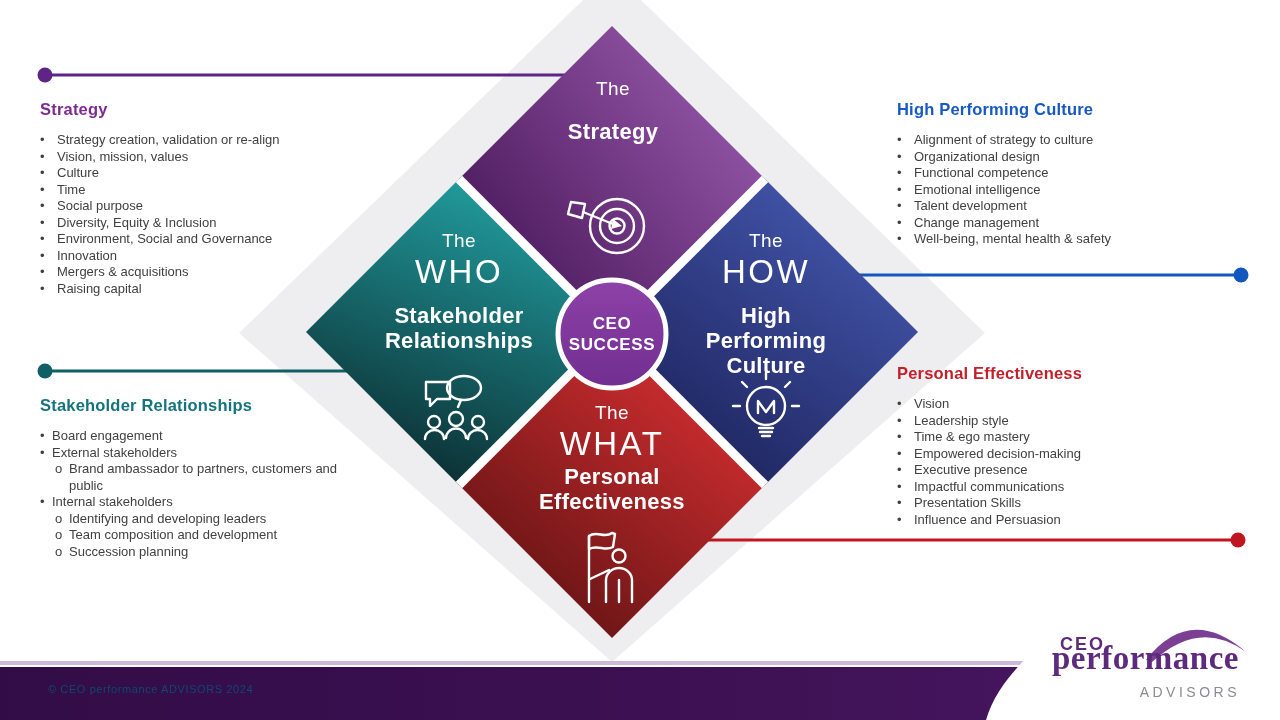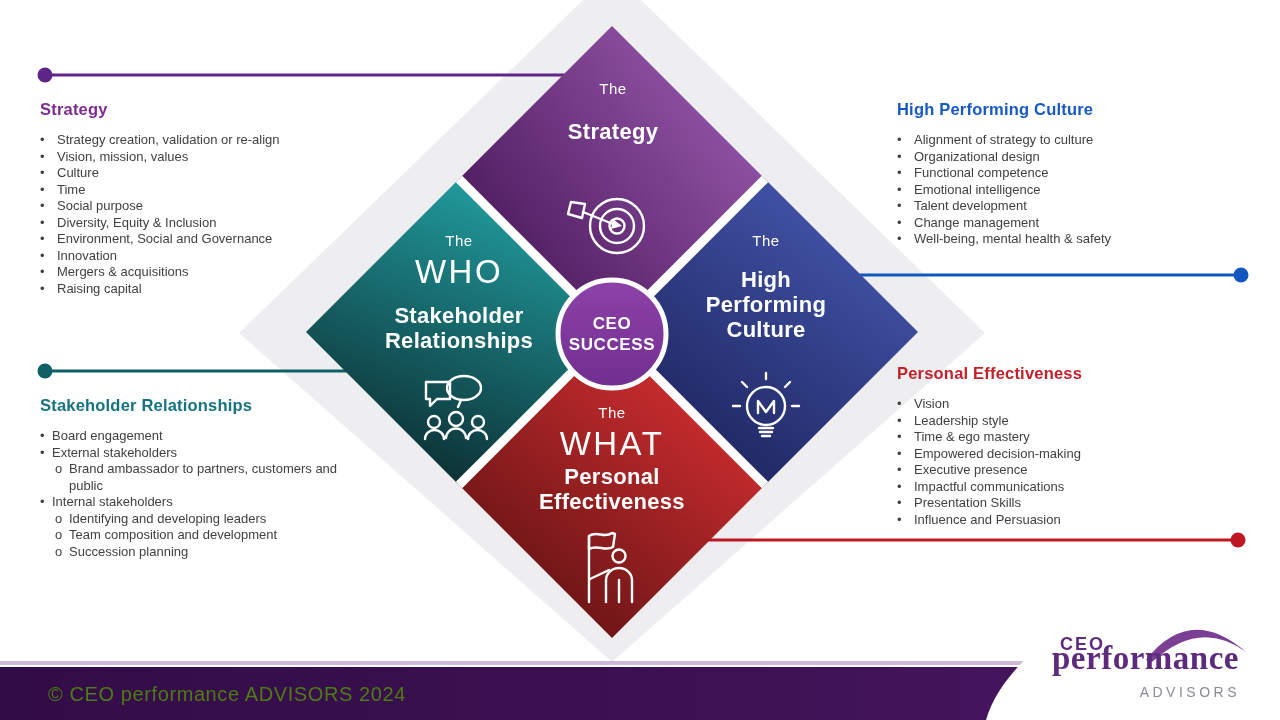--- a/index.html
+++ b/index.html
@@ -17,32 +17,32 @@
   .c-red{color:#c2202a}
   .plist{font-size:13px;color:#414141}
   .li{display:flex;line-height:16.5px}
   .li .bullet{flex:0 0 17px;color:#414141}
   .sr .li .bullet{flex:0 0 12px}
   .li.l2{margin-left:15px}
   .li.l2 .bullet{flex:0 0 14px}
   .li-text{flex:1}
   
   .dlabel{position:absolute;transform:translateX(-50%);color:#fff;text-align:center;z-index:2;width:300px}
-  .dthe{font-size:15px;font-weight:300;line-height:26px;letter-spacing:.5px}
+  .dthe{font-size:19px;font-weight:300;line-height:26px;letter-spacing:.5px}
   .dword{font-size:33px;font-weight:300;line-height:36px;letter-spacing:2.5px}
   .dsub{font-size:22px;font-weight:700;line-height:25px;white-space:pre-line;letter-spacing:.3px;margin-top:13px}
   .center-label{position:absolute;left:612px;top:334px;transform:translate(-50%,-50%);
     color:#fff;font-weight:700;font-size:17px;line-height:21px;text-align:center;
     letter-spacing:.6px;white-space:pre-line;z-index:2}
   
   .strip{position:absolute;left:0;top:661px;width:1032px;height:4px;background:#ccb9da;z-index:1}
   .bar{position:absolute;left:0;top:667px;width:1280px;height:53px;z-index:1;
     background:linear-gradient(90deg,#320c47 0%,#3d1153 55%,#4b1765 100%)}
-  .copyright{position:absolute;left:48px;top:683px;z-index:2;color:#4d7c0f;
-    font-size:20px;letter-spacing:.6px}
+  .copyright{position:absolute;left:48px;top:683px;z-index:2;color:#0c4a6e;
+    font-size:11px;letter-spacing:.6px}
   .curve-svg{position:absolute;left:980px;top:650px;z-index:2}
   .logo{position:absolute;z-index:4;color:#5d2a7e}
   .logo-ceo{left:1060px;top:634px;font-size:18px;font-weight:800;letter-spacing:2px}
   .logo-main{left:1052px;top:640px;font-size:33px;font-weight:700;
     font-family:Liberation Serif, serif;letter-spacing:.5px}
   .logo-sub{left:1128px;top:684px;width:112px;text-align:right;font-size:14px;
     letter-spacing:3.5px;color:#8b8b96;font-weight:400}
   .arc-svg{position:absolute;left:1142px;top:612px;z-index:3}
 </style>
 </head>
@@ -155,20 +155,21 @@
   <div class="dsub" style="margin-top:17px">Strategy</div>
 </div>
 <div class="dlabel" style="left:459px;top:228px">
   <div class="dthe">The</div>
   <div class="dword">WHO</div>
   <div class="dsub">Stakeholder
 Relationships</div>
 </div>
 <div class="dlabel" style="left:766px;top:228px">
   <div class="dthe">The</div>
+  <div class="dword">HOW</div>
   <div class="dsub">High
 Performing
 Culture</div>
 </div>
 <div class="dlabel" style="left:612px;top:400px">
   <div class="dthe">The</div>
   <div class="dword">WHAT</div>
   <div class="dsub" style="margin-top:2px">Personal
 Effectiveness</div>
 </div>

